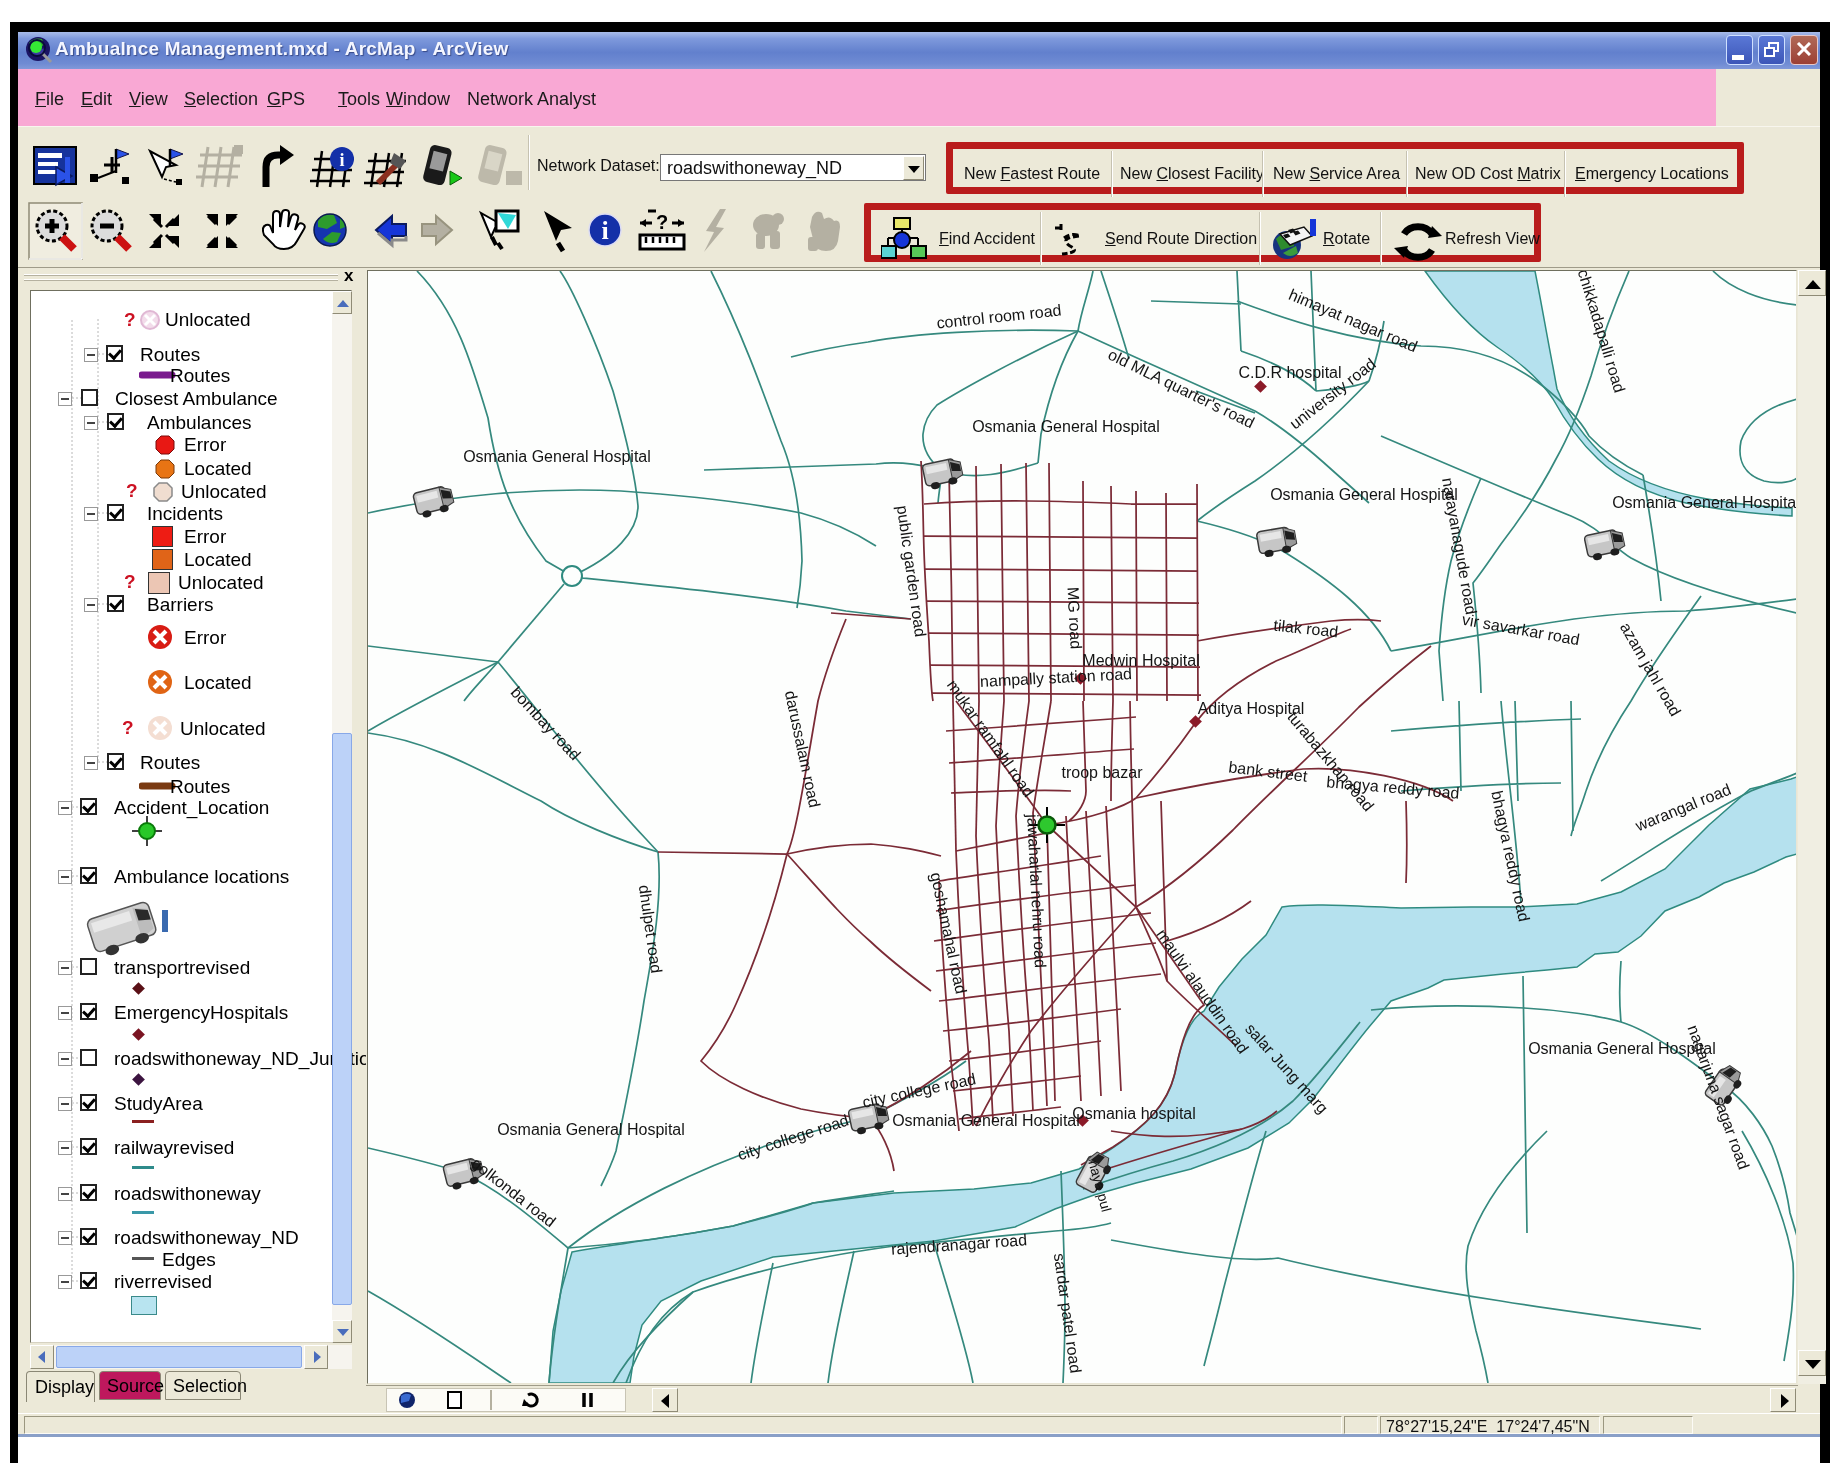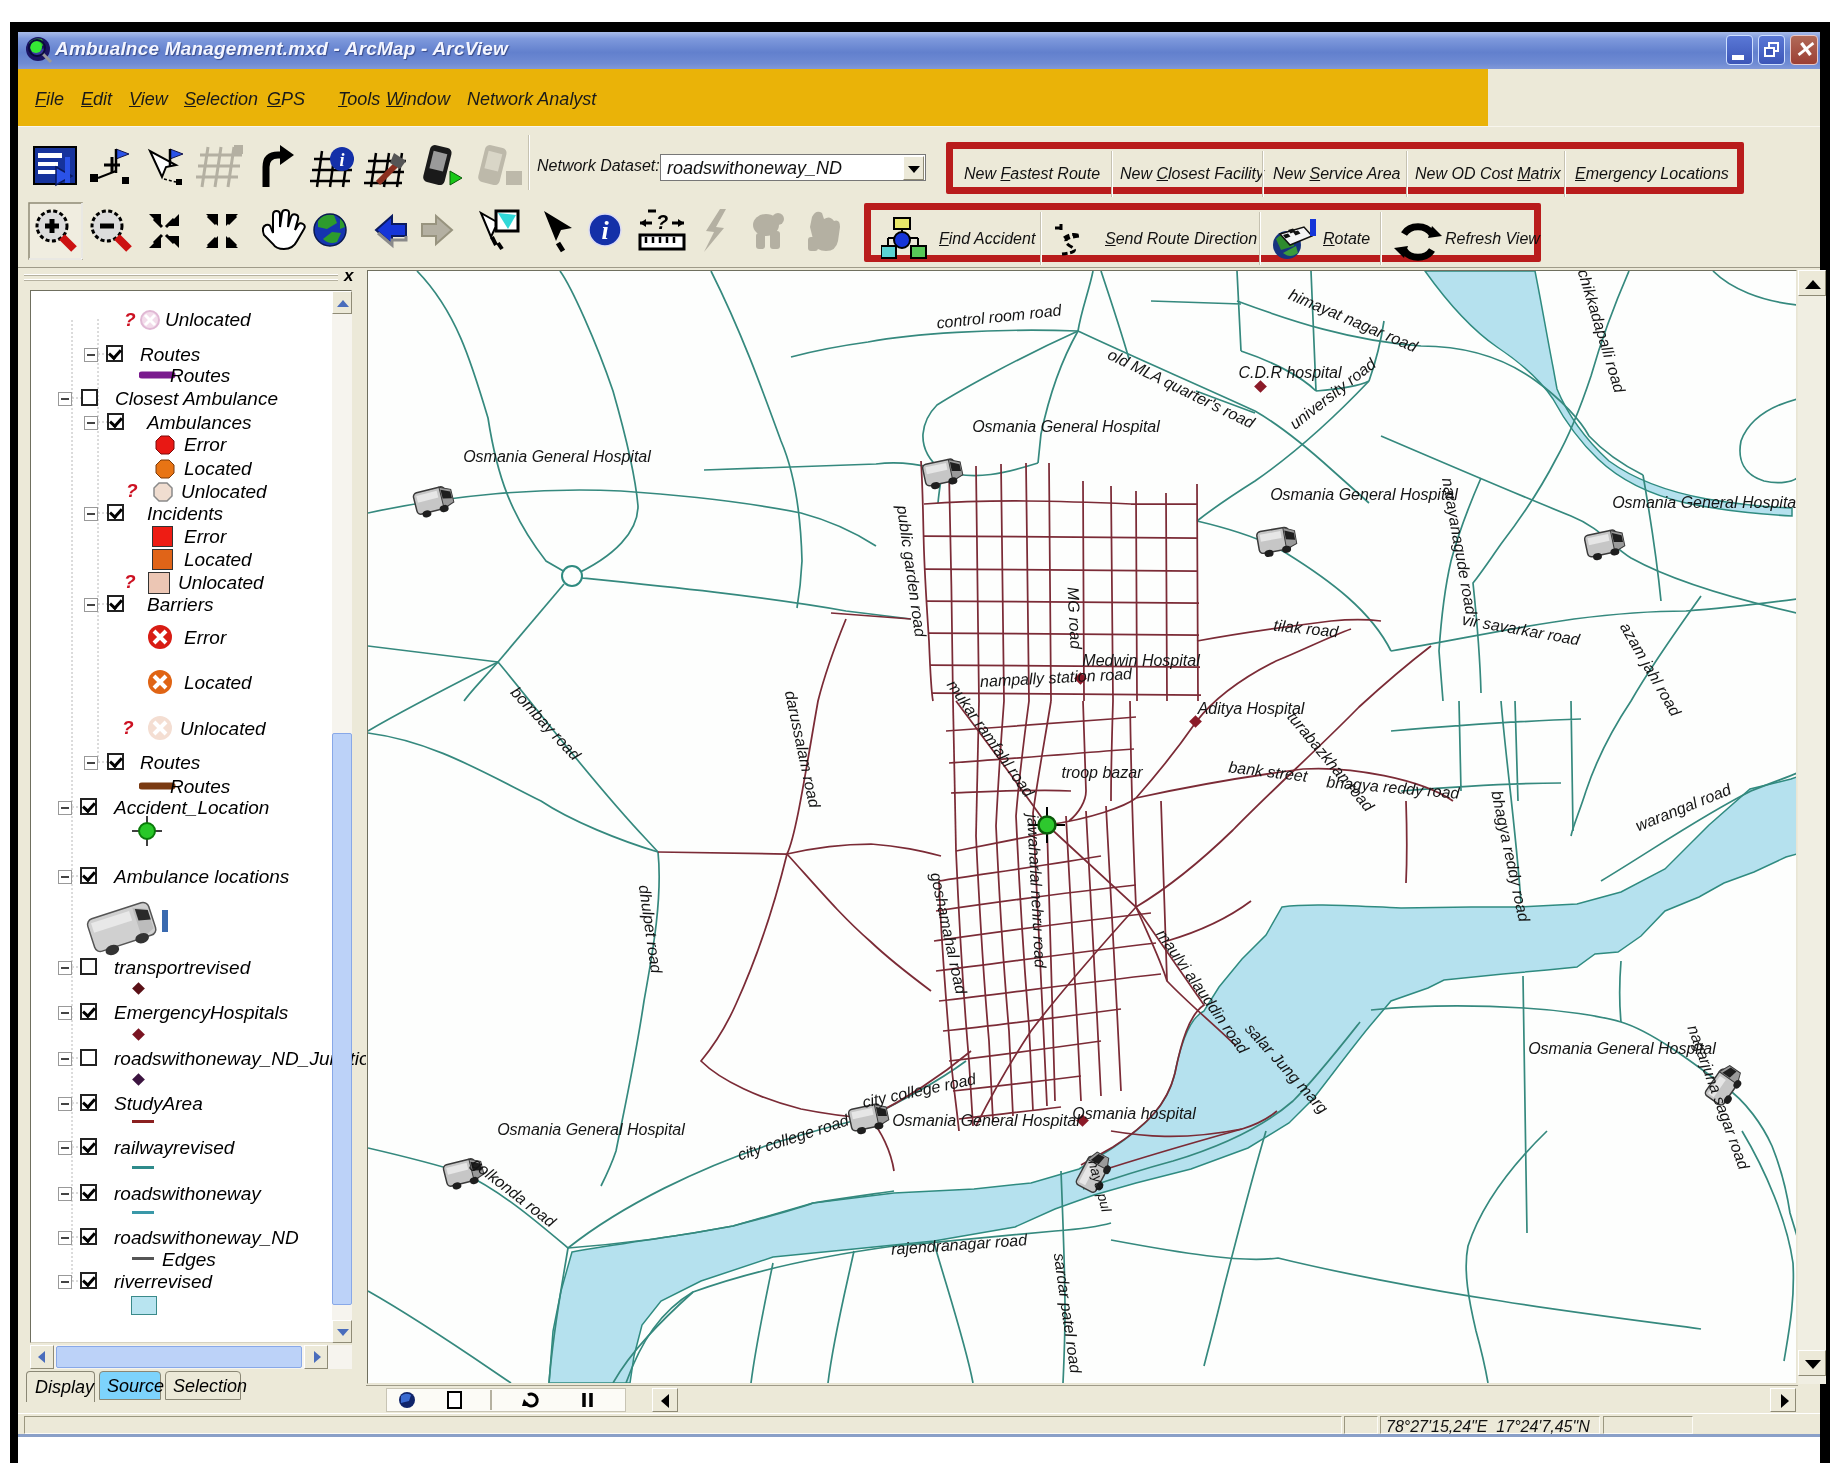--- a/index.html
+++ b/index.html
@@ -1,24 +1,24 @@
 <!DOCTYPE html>
 <html><head>
 <meta charset="utf-8">
 <style>
 html,body{margin:0;padding:0;background:#fff;width:1840px;height:1463px;overflow:hidden;
 font-family:"Liberation Sans",sans-serif;}
 *{box-sizing:border-box;}
 .abs{position:absolute;}
-#win{position:absolute;left:10px;top:22px;width:1820px;height:1441px;background:#000;font-style:italic;}
+#win{position:absolute;left:10px;top:22px;width:1820px;height:1441px;background:#000;}
 #inner{position:absolute;left:8px;top:10px;width:1802px;height:1431px;background:#ece9d8;}
 #title{position:absolute;left:0;top:0;width:1802px;height:37px;
 background:linear-gradient(180deg,#a8bce9 0%,#7e99dc 18%,#6280cd 55%,#6f8bd3 85%,#8199d9 100%);}
 #title .txt{position:absolute;left:37px;top:6px;color:#f4f6ff;font-size:19px;font-weight:bold;letter-spacing:0.2px;text-shadow:1px 1px 1px rgba(20,30,80,.55);}
-#menubar{position:absolute;left:0;top:37px;width:1470px;height:57px;background:#eab308;}
+#menubar{position:absolute;left:0;top:37px;width:1698px;height:57px;background:#f9a8d4;}
 #menubar span{position:absolute;top:20px;font-size:18px;color:#1a1a1a;}
 u{text-decoration:underline;}
 #tb1{position:absolute;left:0;top:94px;width:1802px;height:71px;background:#ece9d8;border-top:1px solid #f8f6ee;}
 #tb2{position:absolute;left:0;top:165px;width:1802px;height:71px;background:#ece9d8;border-bottom:1px solid #9f9b89;}
 .tbbox{position:absolute;border:7px solid #b91c1c;border-radius:2px;}
 .tbtext{position:absolute;font-size:16px;color:#111;white-space:nowrap;}
 .vsep{position:absolute;width:2px;background:#c6c2b1;border-right:1px solid #fff;}
 #toc{position:absolute;left:0;top:236px;width:348px;height:1145px;background:#ece9d8;}
 #tree{position:absolute;left:12px;top:22px;width:322px;height:1053px;background:#fff;
 border:1px solid #857;border-color:#6f6f5e #d6d2c2 #d6d2c2 #6f6f5e;}
@@ -454,21 +454,21 @@
           <div class="arr" style="left:7px;top:5px;border-top:6px solid transparent;border-bottom:6px solid transparent;border-right:7px solid #4a6dbc"></div>
         </div>
     <div class="abs" style="left:38px;top:1078px;width:246px;height:22px;background:#bcd2f8;border:1px solid #88a8e8;border-radius:2px"></div>
     <div class="sb" style="left:286px;top:1077px;width:24px;height:24px">
           <div class="arr" style="left:9px;top:5px;border-top:6px solid transparent;border-bottom:6px solid transparent;border-left:7px solid #4a6dbc"></div>
         </div>
 
     <div class="abs" style="left:8px;top:1103px;width:69px;height:31px;background:#ece9d8;border:1px solid #8a8775;border-bottom:none;border-radius:4px 4px 0 0">
           <div class="tlbl" style="left:8px;top:5px;position:absolute;font-size:18px">Display</div>
         </div>
-    <div class="abs" style="left:81px;top:1103px;width:62px;height:29px;background:#7dd3fc;border:1px solid #8a8775;border-radius:4px 4px 0 0">
+    <div class="abs" style="left:81px;top:1103px;width:62px;height:29px;background:#be185d;border:1px solid #8a8775;border-radius:4px 4px 0 0">
           <div class="tlbl" style="left:7px;top:4px;position:absolute;font-size:18px">Source</div>
         </div>
     <div class="abs" style="left:147px;top:1103px;width:76px;height:29px;background:#ece9d8;border:1px solid #8a8775;border-radius:4px 4px 0 0">
           <div class="tlbl" style="left:7px;top:4px;position:absolute;font-size:18px">Selection</div>
         </div>
   </div>
   <div id="mapwrap">
     <div id="mapview">
 <svg width="1430" height="1112" viewBox="367 270 1430 1112" preserveAspectRatio="none" style="position:absolute;left:0;top:0">
 <defs>

